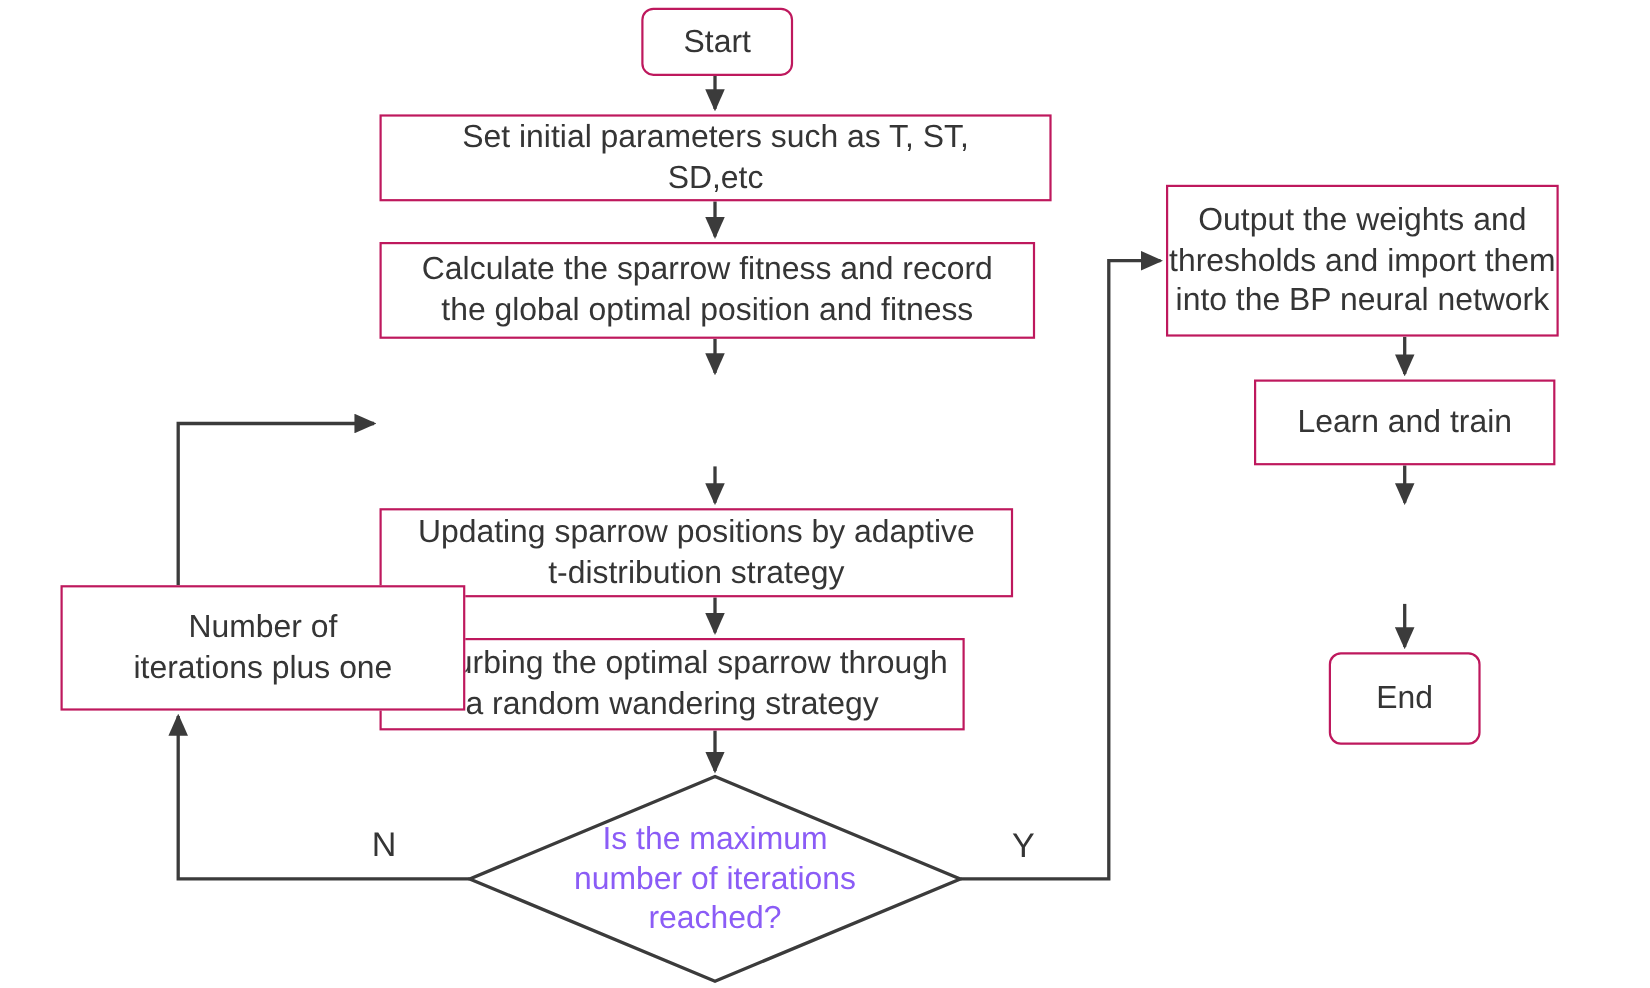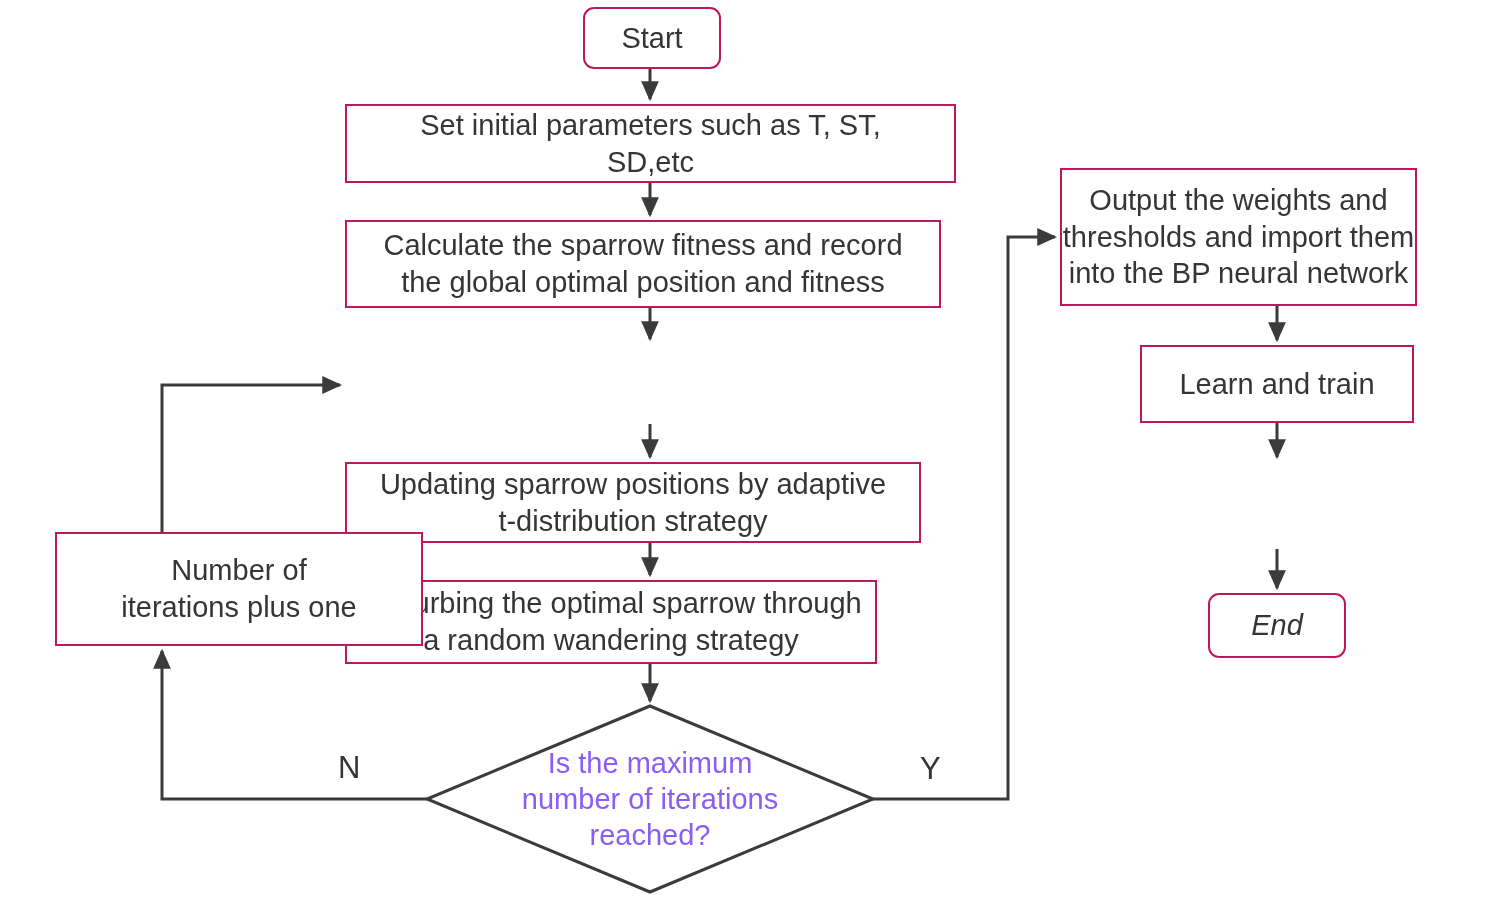--- a/index.html
+++ b/index.html
@@ -43,21 +43,21 @@
   .node-start        { left: 583px; top: 7px;   width: 138px; height: 62px; }
   .node-set-params   { left: 345px; top: 104px; width: 611px; height: 79px; }
   .node-calc-fitness { left: 345px; top: 220px; width: 596px; height: 88px; }
   .node-iteration    { left: 345px; top: 344px; width: 611px; height: 80px; }
   .node-updating     { left: 345px; top: 462px; width: 576px; height: 81px; }
   .node-perturb      { left: 345px; top: 580px; width: 532px; height: 84px; }
   .node-iter-plus    { left: 8px;   top: 532px; width: 368px; height: 114px; margin-left: 47px; }
   .node-output       { left: 1060px; top: 168px; width: 357px; height: 138px; }
   .node-learn        { left: 1140px; top: 345px; width: 274px; height: 78px; }
   .node-getnet       { left: 1112px; top: 462px; width: 332px; height: 87px; }
-  .node-end          { left: 1208px; top: 593px; width: 138px; height: 65px; font-style: italic; }
+  .node-end          { left: 1208px; top: 593px; width: 138px; height: 84px; }
   .decision-label {
     position: absolute;
     left: 495px;
     top: 744px;
     width: 310px;
     height: 112px;
     display: flex;
     align-items: center;
     justify-content: center;
     text-align: center;

